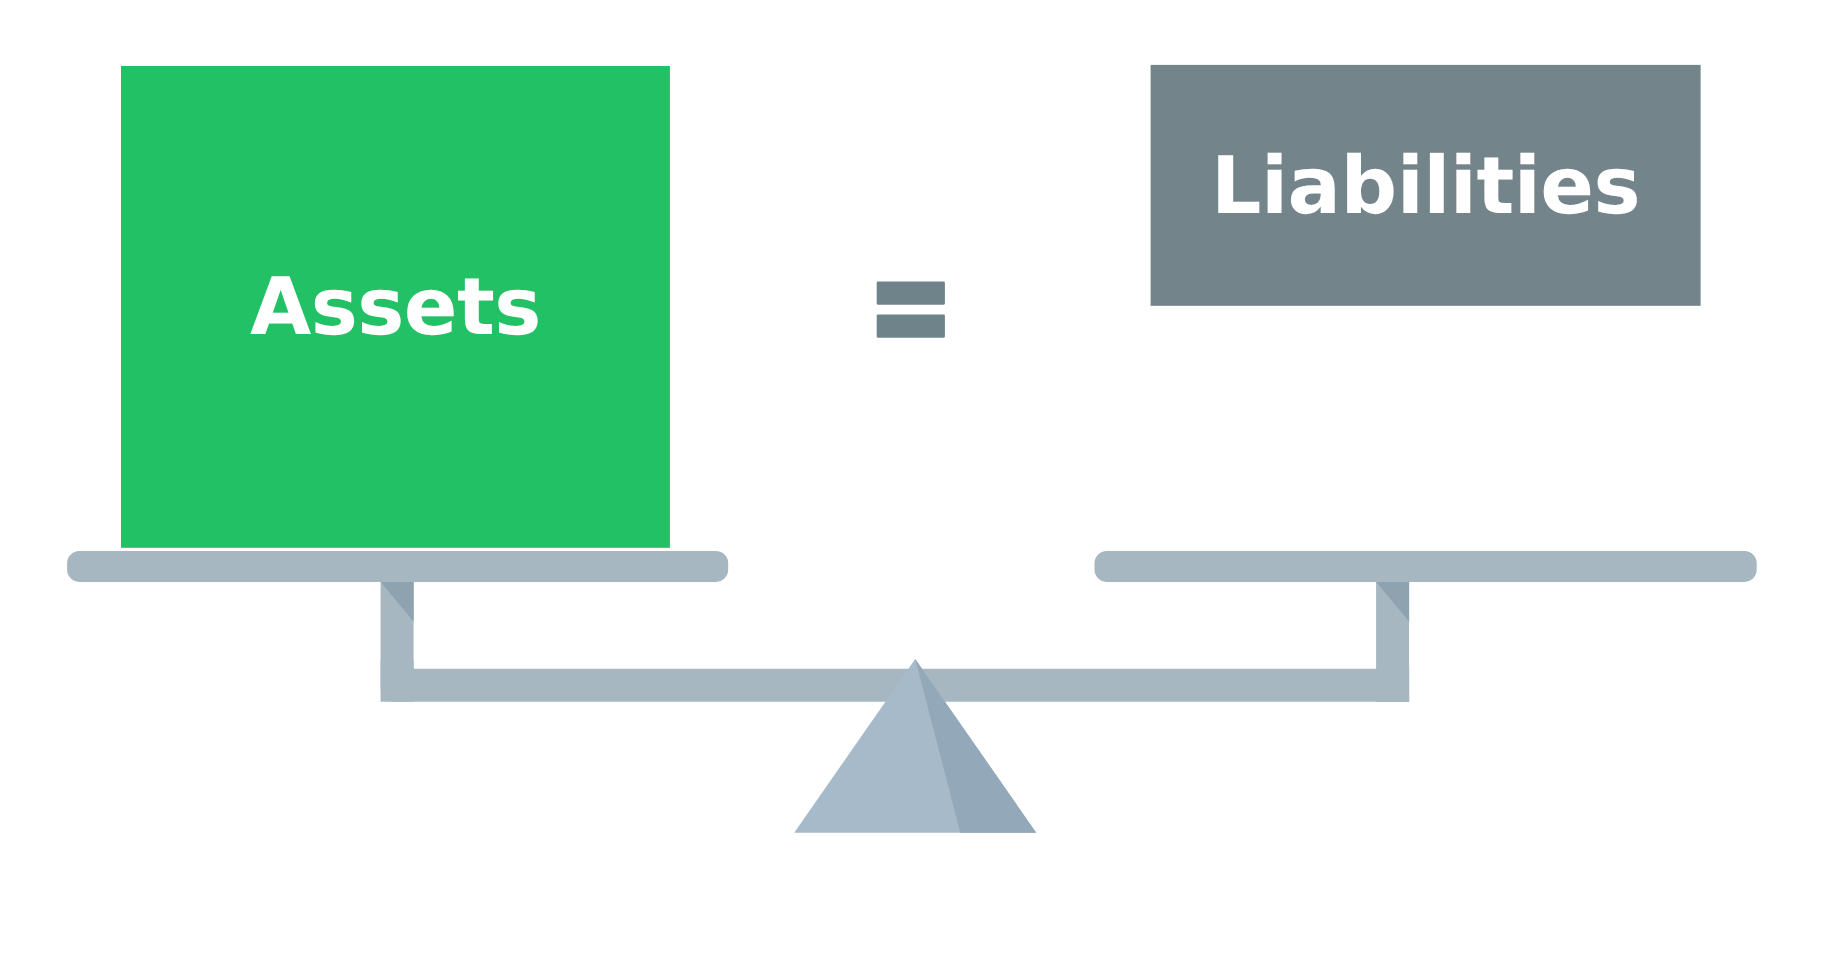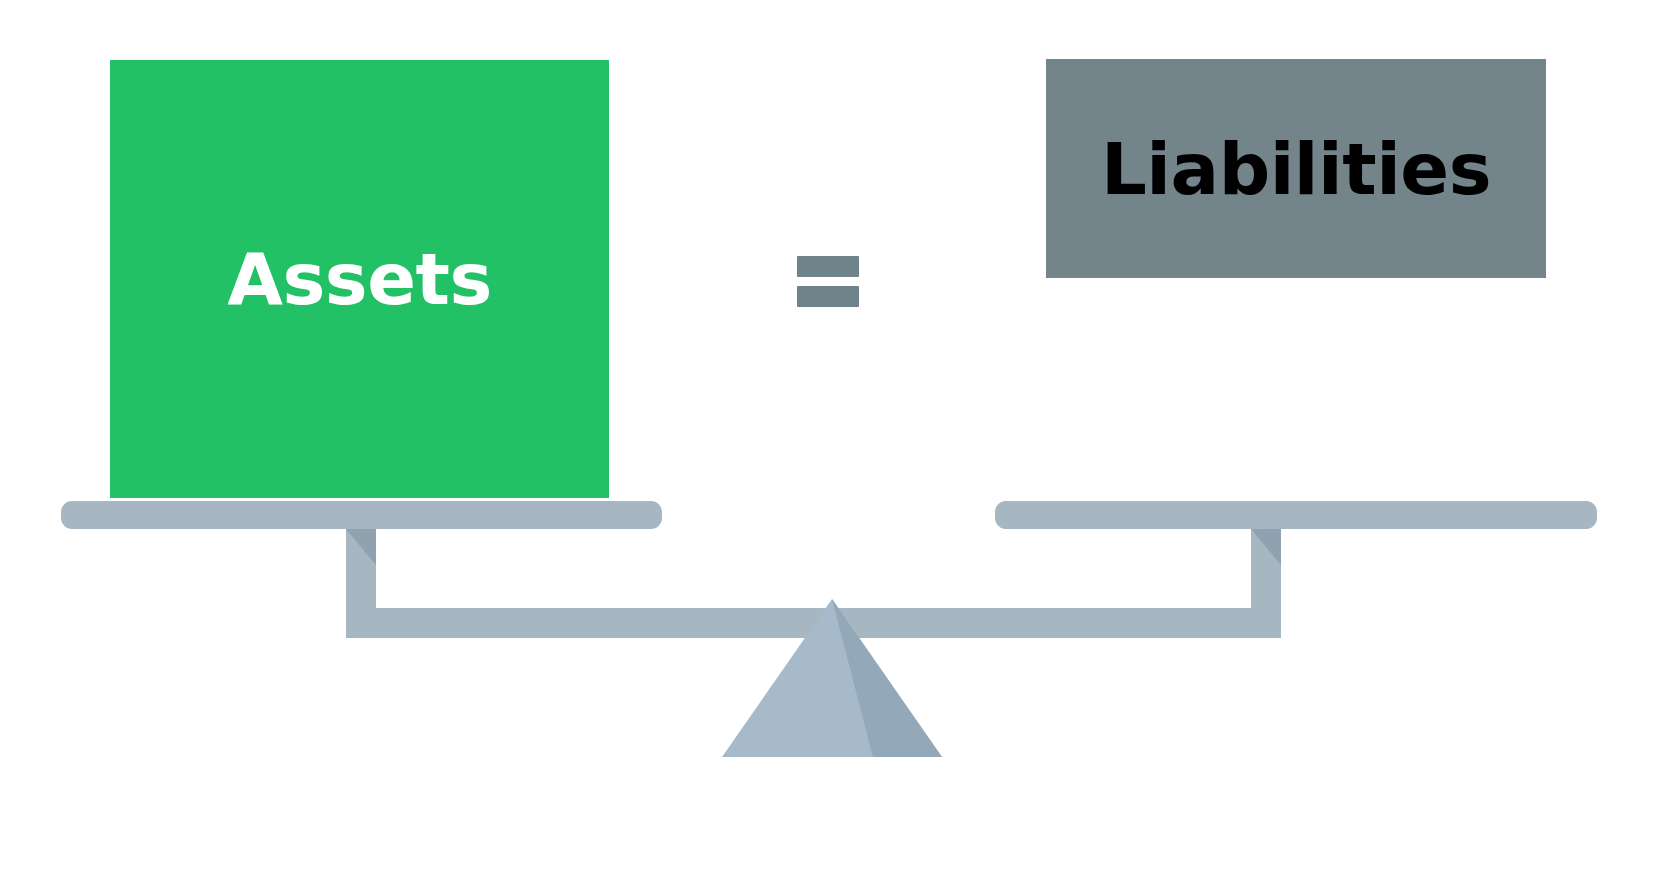--- a/index.html
+++ b/index.html
@@ -122,21 +122,21 @@
     <path fill="#a6bac9" d="M 832 599 L 942 757 L 722 757 Z"></path>
 
     <path fill="#93a8b8" d="M 832 599 L 942 757 L 873 757 Z"></path>
   </svg>
 
   <div class="block" id="assets-block" style="background: rgb(34, 193, 101);">
     <span class="block-label" style="color: rgb(255, 255, 255);">Assets</span>
   </div>
 
   <div class="block" id="liabilities-block" style="background: rgb(115, 132, 138);">
-    <span class="block-label" style="color: #000000;">Liabilities</span>
+    <span class="block-label" style="color: #ffffff;">Liabilities</span>
   </div>
 
 
   <div id="equals-sign" title="=">
     <div class="bar bar-top" style="background: rgb(110, 131, 138);"></div>
     <div class="bar bar-bottom" style="background: rgb(110, 131, 138);"></div>
   </div>
 
 </div>
 

